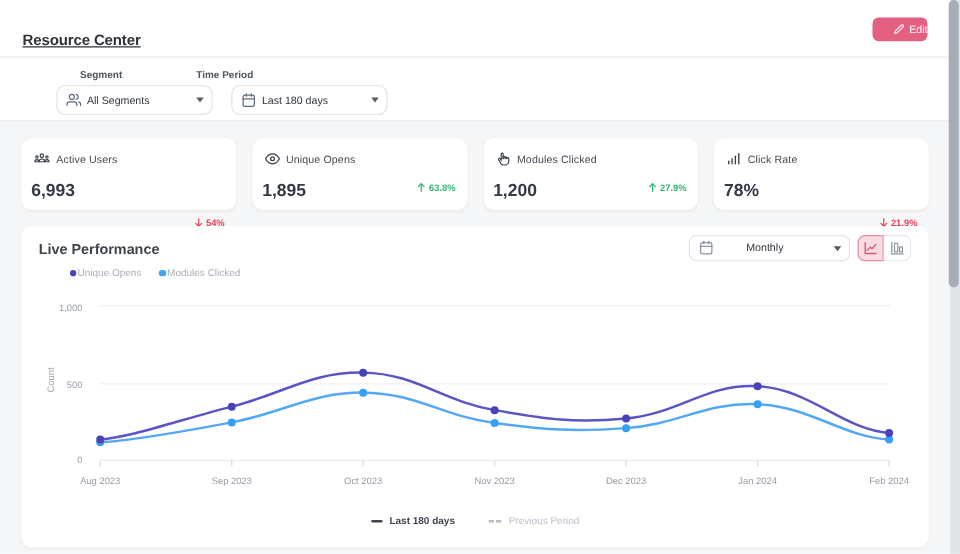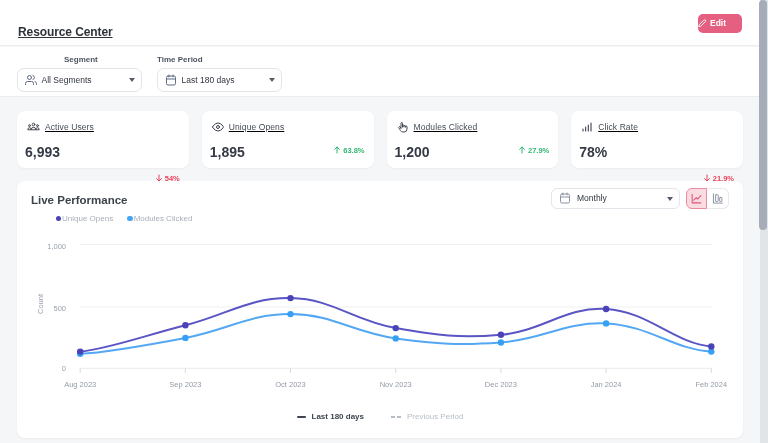--- a/index.html
+++ b/index.html
@@ -1,37 +1,37 @@
 <!DOCTYPE html>
 <html><head>
 <meta charset="utf-8">
 <style>
 * { margin:0; padding:0; box-sizing:border-box; }
 html,body { width:768px; height:443px; }
 body { background:#f5f6f7; font-family:"Liberation Sans", sans-serif; position:relative; overflow:hidden; }
 .header { position:absolute; top:0; left:0; width:768px; height:46px; background:#fff; border-bottom:1px solid #ededf0; }
 .title { position:absolute; left:18px; top:25px; font-size:12px; line-height:14px; font-weight:bold; color:#2e333a; letter-spacing:-0.1px;text-decoration:underline; }
 .badge { position:absolute; left:122px; top:16.5px; width:34px; height:15px; background:#6d28d9; border-radius:6px; color:#fff; font-size:8px; font-weight:bold; text-align:center; line-height:15px;margin-top:36px; }
-.editbtn { position:absolute; left:698px; top:13.5px; width:44px; height:19px; background:#e55f80; border-radius:5px; display:flex; align-items:center; justify-content:flex-start; gap:3.5px; color:#fff; font-size:8.5px; font-weight:bold; }
+.editbtn { position:absolute; left:698px; top:13.5px; width:44px; height:19px; background:#e55f80; border-radius:5px; display:flex; align-items:center; justify-content:flex-end; gap:3.5px; color:#fff; font-size:8.5px; font-weight:normal; }
 .filters { position:absolute; top:47px; left:0; width:768px; height:50px; background:#fff; border-bottom:1px solid #ecedf0; }
 .flabel { position:absolute; font-size:8px; font-weight:bold; color:#4e555f; top:8px; line-height:10px; }
-.select { position:absolute; top:21px; width:125px; height:23.5px; background:#fff; border:1px solid #e2e5ea; border-radius:7px; display:flex; align-items:center; padding:0 6.5px; }
+.select { position:absolute; top:21px; width:125px; height:23.5px; background:#fff; border:1px solid #e2e5ea; border-radius:7px; display:flex; align-items:center; padding:0 6.5px;margin-left:28px; }
 .select .stext { font-size:8.5px; color:#2f353d; margin-left:5px; }
 .caret { position:absolute; right:6px; top:50%; margin-top:-1.5px; width:0; height:0; border-left:3.5px solid transparent; border-right:3.5px solid transparent; border-top:4px solid #555c66; }
 .cards { position:absolute; top:111px; left:17px; width:726px; display:flex; gap:13px; }
-.card { flex:1; height:56.5px; background:#fff; border-radius:8px; box-shadow:0 1px 2px rgba(40,50,60,0.05); padding:10px 10px 0 10px; position:relative;text-decoration:underline; }
+.card { flex:1; height:56.5px; background:#fff; border-radius:8px; box-shadow:0 1px 2px rgba(40,50,60,0.05); padding:10px 10px 0 10px; position:relative; }
 .card .lrow { display:flex; align-items:center; gap:5px; height:12px; }
 .card .label { font-size:8.5px; color:#454c55; font-weight:normal; letter-spacing:0.1px; }
 .card .value { position:absolute; left:8px; top:32.5px; font-size:14px; font-weight:bold; color:#343a44; }
 .card .chg { position:absolute; right:9px; top:34.5px; font-size:7.5px; font-weight:bold; display:flex; align-items:center; gap:2px; }
 .chg.down { color:#e8425a;margin-top:28px; }
 .chg.up { color:#2eb873; }
 .chartcard { position:absolute; top:181px; left:17px; width:726px; height:257px; background:#fff; border-radius:8px; box-shadow:0 1px 2px rgba(40,50,60,0.05); }
 .ctitle { position:absolute; left:14px; top:12px; line-height:14px; font-size:11.5px; font-weight:bold; color:#3d434c; }
-.mselect { position:absolute; left:534px; top:6.5px; width:129px; height:21.5px; background:#fff; border:1px solid #e2e5ea; border-radius:6px; display:flex; align-items:center; padding:0 7px; }
+.mselect { position:absolute; left:534px; top:6.5px; width:129px; height:21.5px; background:#fff; border:1px solid #e2e5ea; border-radius:6px; display:flex; align-items:center; padding:0 7px;gap:20px; }
 .mselect .stext { font-size:8.5px; color:#2f353d; margin-left:6px; }
 .seg { position:absolute; left:669px; top:7px; height:20.5px; display:flex; }
 .seg > div { width:21.3px; display:flex; align-items:center; justify-content:center; }
 .segL { border:1px solid #ea8ba0; background:#fadbe2; border-radius:6px 0 0 6px; }
 .segR { border:1px solid #e6e9ee; border-left:none; background:#fff; border-radius:0 6px 6px 0; }
 .clegend { position:absolute; left:38.5px; top:33px; display:flex; gap:14px; align-items:center; }
 .clegend .item { display:flex; align-items:center; gap:1px; font-size:8px; line-height:9px; color:#a8aeb9; }
 .dot { width:5.5px; height:5.5px; border-radius:50%; }
 .blegend { position:absolute; top:231px; left:0; width:726px; display:flex; justify-content:center; gap:27px; align-items:center; }
 .blegend .item { display:flex; align-items:center; gap:6px; font-size:8px; line-height:10px; }

